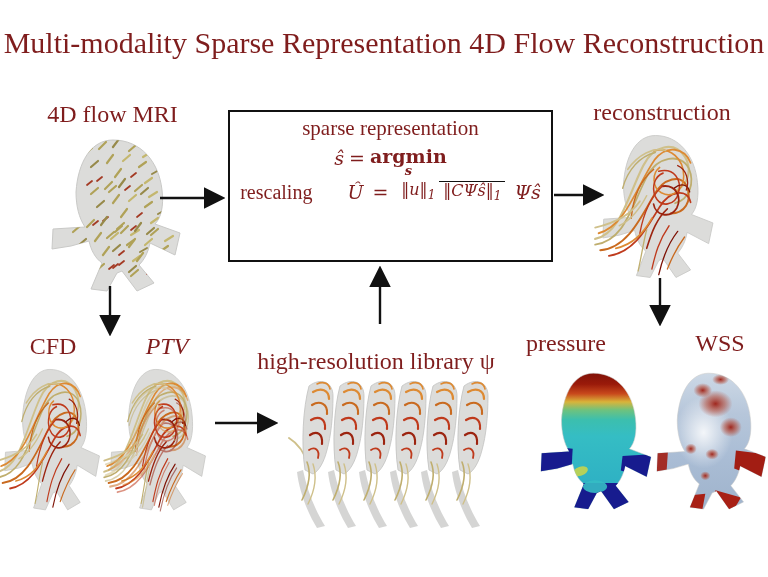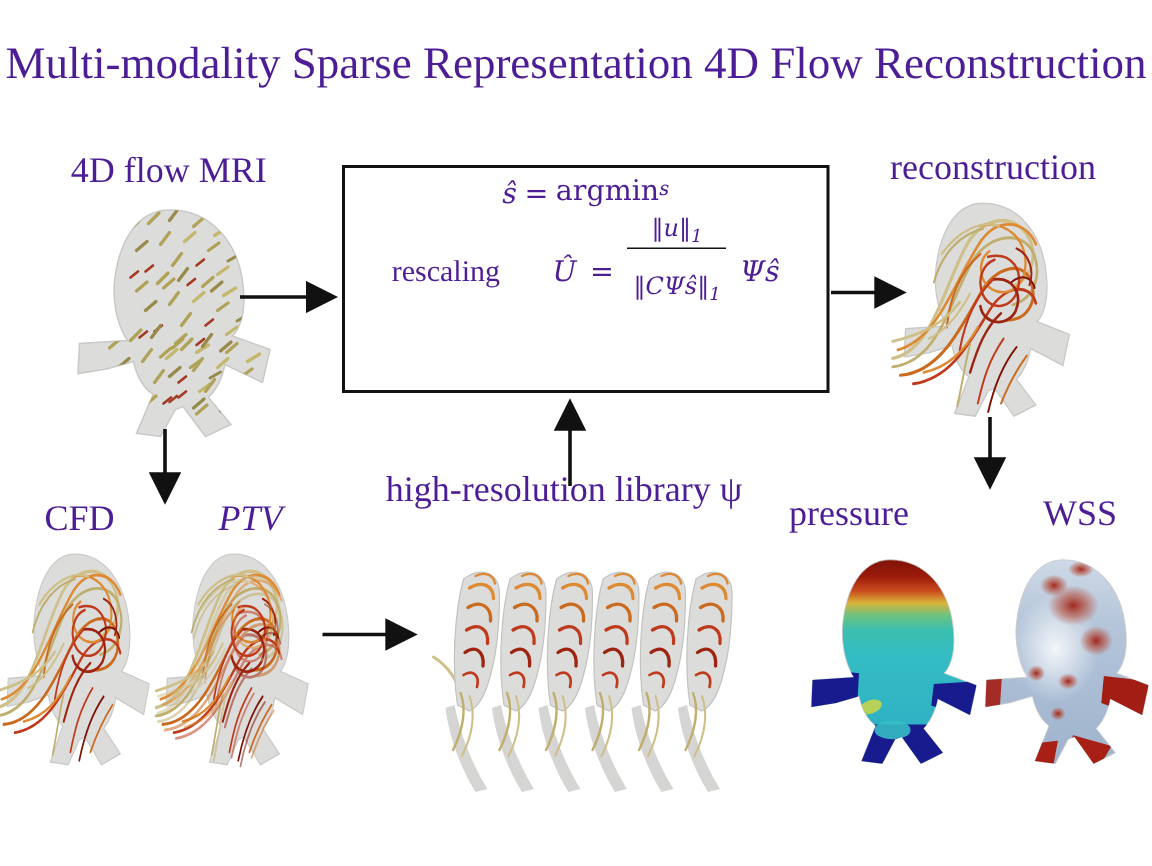--- a/index.html
+++ b/index.html
@@ -1,42 +1,42 @@
 <!DOCTYPE html>
 <html><head>
 <meta charset="utf-8">
 <style>
   html,body{margin:0;padding:0;background:#fff;}
   .canvas{position:relative;width:768px;height:577px;background:#ffffff;overflow:hidden;
-          font-family:"Liberation Serif",serif;color:#4c1d95;}
+          font-family:"Liberation Serif",serif;color:#7f1d1d;}
   .scene{position:absolute;left:0;top:0;width:768px;height:577px;}
   .title{position:absolute;left:0;top:26px;width:100%;text-align:center;font-size:30px;
          letter-spacing:0px;white-space:nowrap;}
   .lbl{position:absolute;font-size:24px;text-align:center;white-space:nowrap;}
   #lbl-mri{left:40px;top:101px;width:145px;}
   #lbl-recon{left:588px;top:99px;width:148px;}
   #lbl-cfd{left:13px;top:333px;width:80px;}
   #lbl-ptv{left:126px;top:333px;width:82px;font-style:italic;}
-  #lbl-library{left:252px;top:314px;width:248px;}
+  #lbl-library{left:252px;top:348px;width:248px;}
   #lbl-pressure{left:514px;top:330px;width:104px;}
   #lbl-wss{left:678px;top:330px;width:84px;}
   .sbox{position:absolute;left:228px;top:110px;width:325px;height:152px;border:2px solid #111;
         box-sizing:border-box;background:#fff;display:flex;flex-direction:column;align-items:center;}
   .sbox-heading{font-size:21px;margin-top:4px;}
   .eq{font-family:"DejaVu Serif","DejaVu Sans",serif;font-size:19px;}
   .eq sub{font-size:12px;}
   .it{font-style:italic;}
   .eq1{display:flex;align-items:flex-start;justify-content:center;gap:5px;margin-top:6px;}
-  .opstack{display:inline-flex;flex-direction:row;align-items:center;line-height:1.05;}
+  .opstack{display:inline-flex;flex-direction:column;align-items:center;line-height:1.05;font-weight:bold;}
   .opsub{font-size:13px;font-style:italic;margin-top:-3px;}
   .eq2{display:flex;align-items:center;justify-content:center;gap:9px;margin-top:3px;}
   .eq2-label{font-size:20px;margin-right:26px;font-family:"Liberation Serif",serif;}
-  .frac{display:inline-flex;flex-direction:column;align-items:center;line-height:1.15;}
+  .frac{display:inline-flex;align-items:center;line-height:1.15;}
   .frac .num{font-size:16px;padding:0 4px;}
-  .frac .den{font-size:16px;padding:16px 4px;border-top:1.5px solid #111;}
+  .frac .den{font-size:16px;padding:0 4px;border-top:1.5px solid #111;}
 </style>
 </head>
 <body>
 
 <div class="canvas">
 
   <svg class="scene" viewBox="0 0 768 577" xmlns="http://www.w3.org/2000/svg">
     <defs>
       <path id="vessel" d="M62 8 C90 8 108 30 111 58 C113 74 110 86 104 92 L129 101 L124 123 L99 111 C97 121 93 128 88 133 L103 151 L86 159 L71 139 L66 141 L56 159 L40 157 L51 131 C44 126 40 118 38 109 L20 114 L1 117 L2 97 L34 95 C28 86 25 74 25 60 C27 30 40 8 62 8 Z"></path>
       <clipPath id="vclip">
@@ -215,20 +215,21 @@
 
   <div class="lbl" id="lbl-mri">4D flow MRI</div>
   <div class="lbl" id="lbl-cfd">CFD</div>
   <div class="lbl" id="lbl-recon">reconstruction</div>
   <div class="lbl" id="lbl-ptv">PTV</div>
   <div class="lbl" id="lbl-library">high-resolution library ψ</div>
   <div class="lbl" id="lbl-pressure">pressure</div>
   <div class="lbl" id="lbl-wss">WSS</div>
 
   <div class="sbox">
+    <div class="sbox-heading">sparse representation</div>
     <div class="eq eq1">
       <span class="it">ŝ</span>
       <span>=</span>
       <span class="opstack">
         <span>argmin</span>
         <span class="opsub">s</span>
       </span>
     </div>
     <div class="eq eq2">
       <span class="eq2-label">rescaling</span>

